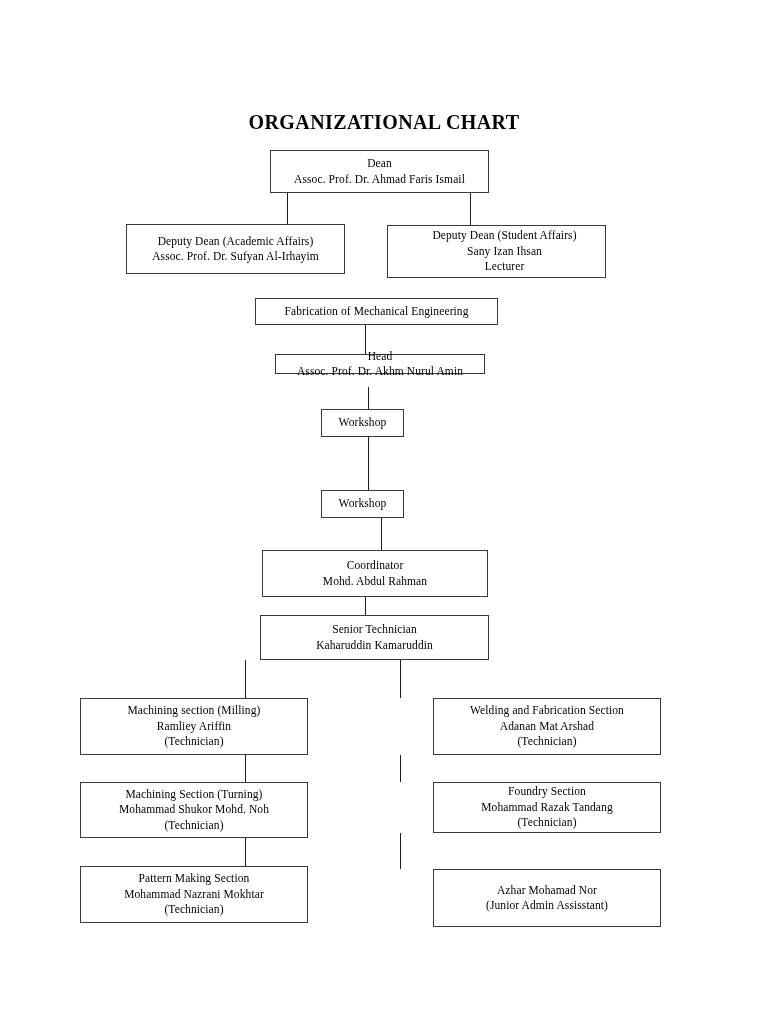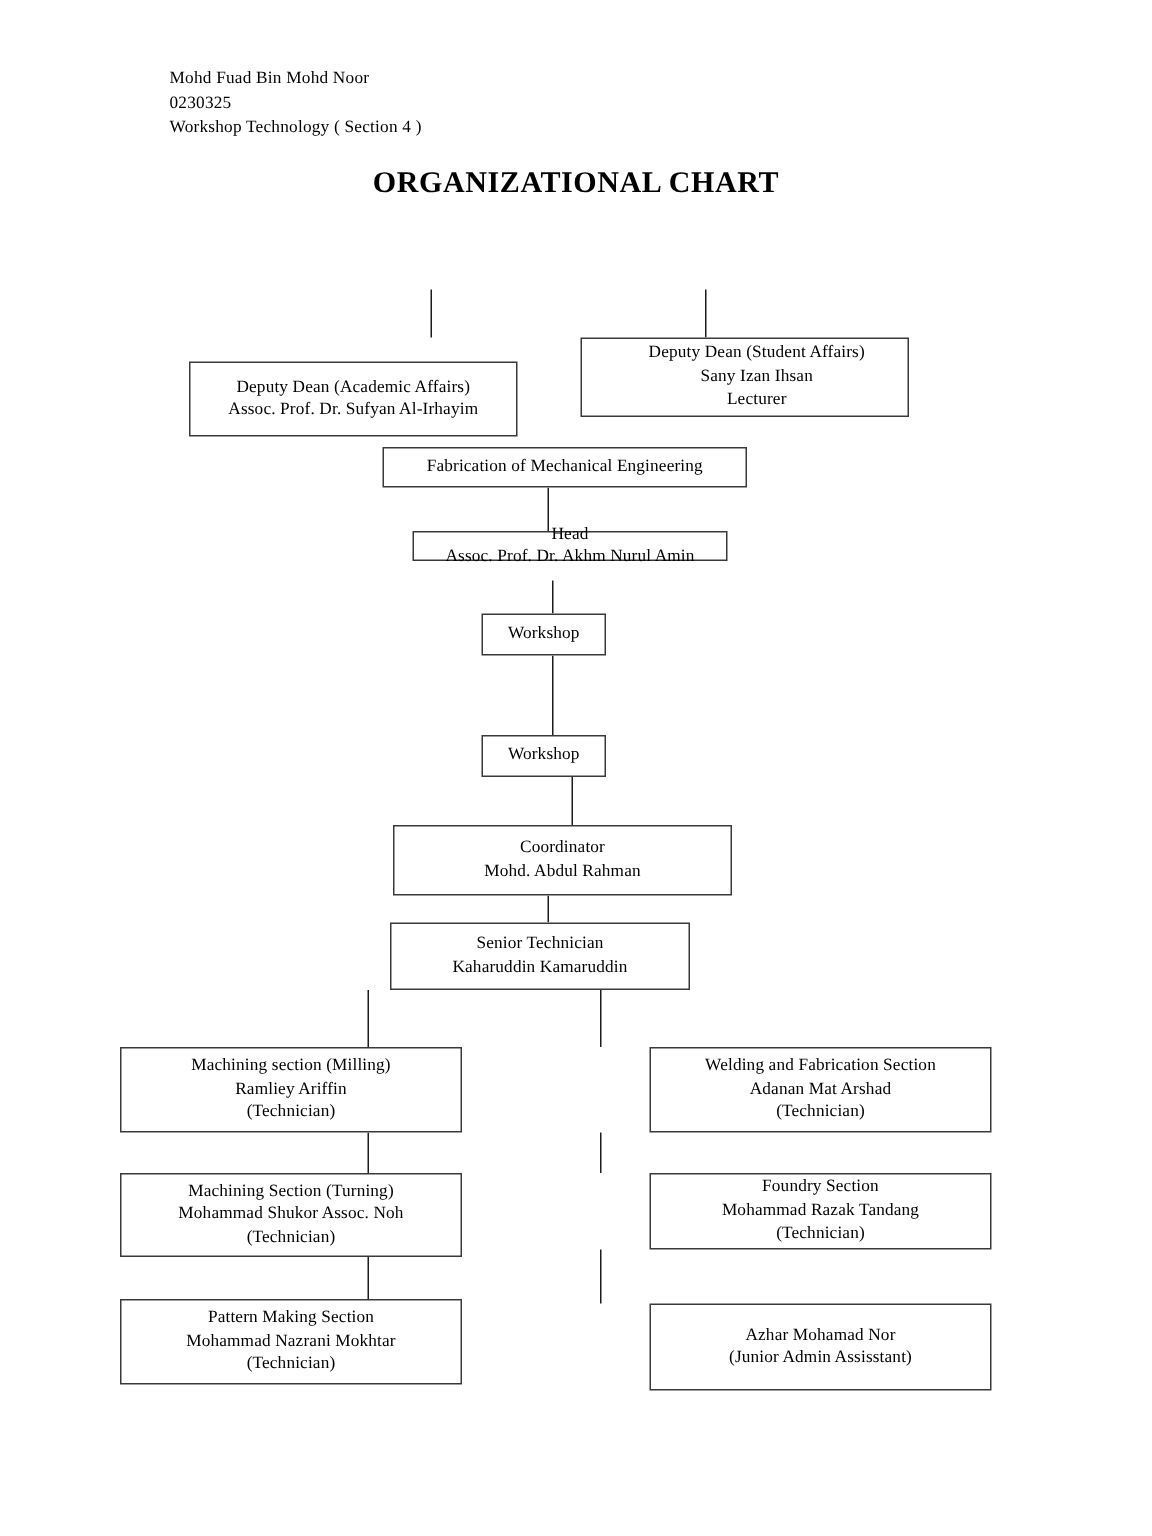--- a/index.html
+++ b/index.html
@@ -64,25 +64,20 @@
     background: #1c1c1c;
     z-index: 1;
   }
   .conn.v { width: 1px; }
 </style>
 </head>
 <body>
 
 <div id="page">
 
-  <div class="student-info">
-    <div>Mohd Fuad Bin Mohd Noor</div>
-    <div>0230325</div>
-    <div>Workshop Technology ( Section 4 )</div>
-  </div>
 
   <div class="chart-title">ORGANIZATIONAL CHART</div>
 
   <div class="conn v" style="left:287px; top:193px; height:32px;"></div>
   <div class="conn v" style="left:470px; top:193px; height:32px;"></div>
 
   <div class="conn v" style="left:365px; top:325px; height:29px;"></div>
 
   <div class="conn v" style="left:368px; top:387px; height:22px;"></div>
 
@@ -94,22 +89,26 @@
 
   <div class="conn v" style="left:245px; top:660px; height:38px;"></div>
   <div class="conn v" style="left:400px; top:660px; height:38px;"></div>
 
   <div class="conn v" style="left:245px; top:755px; height:27px;"></div>
   <div class="conn v" style="left:245px; top:838px; height:28px;"></div>
 
   <div class="conn v" style="left:400px; top:755px; height:27px;"></div>
   <div class="conn v" style="left:400px; top:833px; height:36px;"></div>
 
+  <div class="node" style="left:270px; top:150px; width:219px; height:43px;">
+    <div class="line">Dean</div>
+    <div class="line">Assoc. Prof. Dr. Ahmad Faris Ismail</div>
+  </div>
 
-  <div class="node" style="left:126px; top:241px; width:219px; height:50px;">
+  <div class="node" style="left:126px; top:224px; width:219px; height:50px;">
     <div class="line">Deputy Dean (Academic Affairs)</div>
     <div class="line">Assoc. Prof. Dr. Sufyan Al-Irhayim</div>
   </div>
 
   <div class="node" style="left:387px; top:225px; width:219px; height:53px;padding-left:16px;">
     <div class="line">Deputy Dean (Student Affairs)</div>
     <div class="line">Sany Izan Ihsan</div>
     <div class="line">Lecturer</div>
   </div>
 
@@ -128,34 +127,34 @@
 
   <div class="node" style="left:321px; top:490px; width:83px; height:28px;">
     <div class="line">Workshop</div>
   </div>
 
   <div class="node" style="left:262px; top:550px; width:226px; height:47px;">
     <div class="line">Coordinator</div>
     <div class="line">Mohd. Abdul Rahman</div>
   </div>
 
-  <div class="node" style="left:260px; top:615px; width:200px; height:45px;">
+  <div class="node" style="left:260px; top:615px; width:229px; height:45px;">
     <div class="line">Senior Technician</div>
     <div class="line">Kaharuddin Kamaruddin</div>
   </div>
 
   <div class="node" style="left:80px; top:698px; width:228px; height:57px;">
     <div class="line">Machining section (Milling)</div>
     <div class="line">Ramliey Ariffin</div>
     <div class="line">(Technician)</div>
   </div>
 
   <div class="node" style="left:80px; top:782px; width:228px; height:56px;">
     <div class="line">Machining Section (Turning)</div>
-    <div class="line">Mohammad Shukor Assoc. Noh</div>
+    <div class="line">Mohammad Shukor Mohd. Noh</div>
     <div class="line">(Technician)</div>
   </div>
 
   <div class="node" style="left:80px; top:866px; width:228px; height:57px;">
     <div class="line">Pattern Making Section</div>
     <div class="line">Mohammad Nazrani Mokhtar</div>
     <div class="line">(Technician)</div>
   </div>
 
   <div class="node" style="left:433px; top:698px; width:228px; height:57px;">

